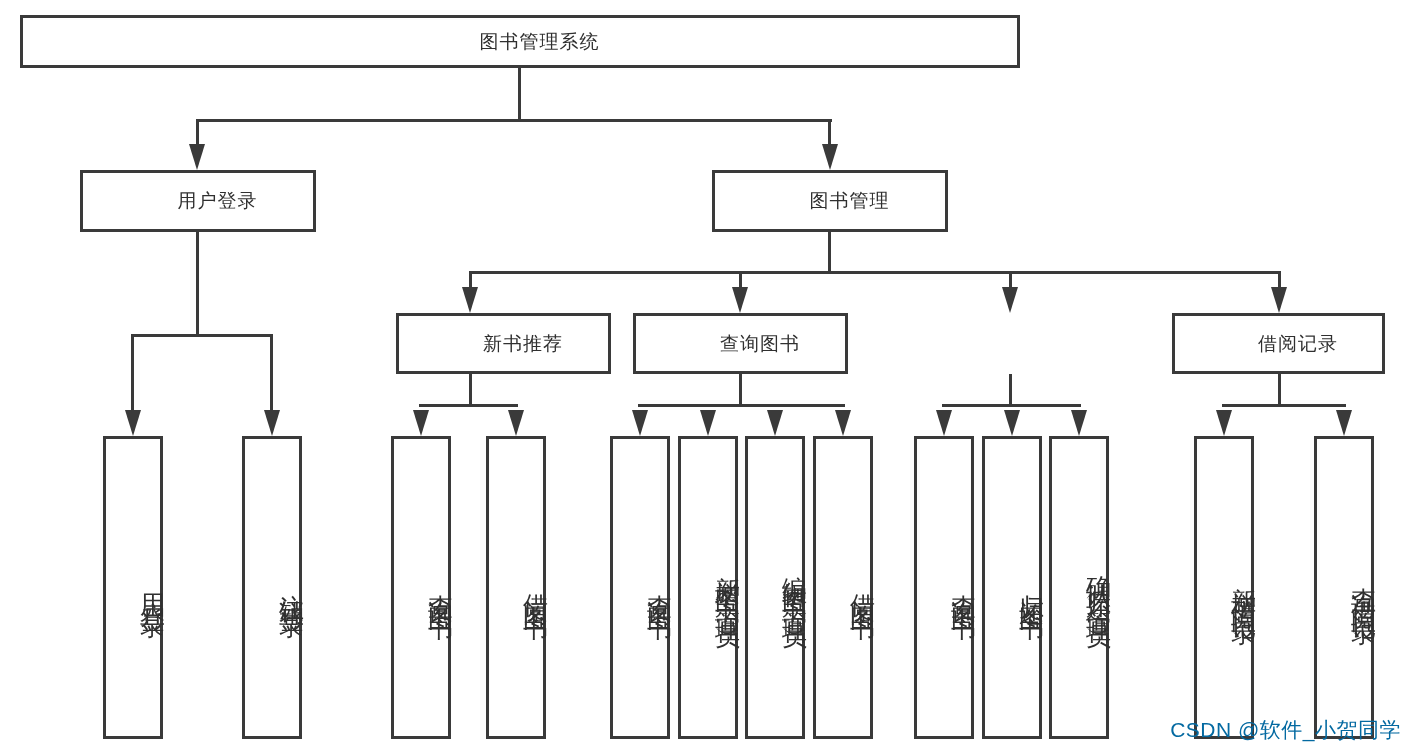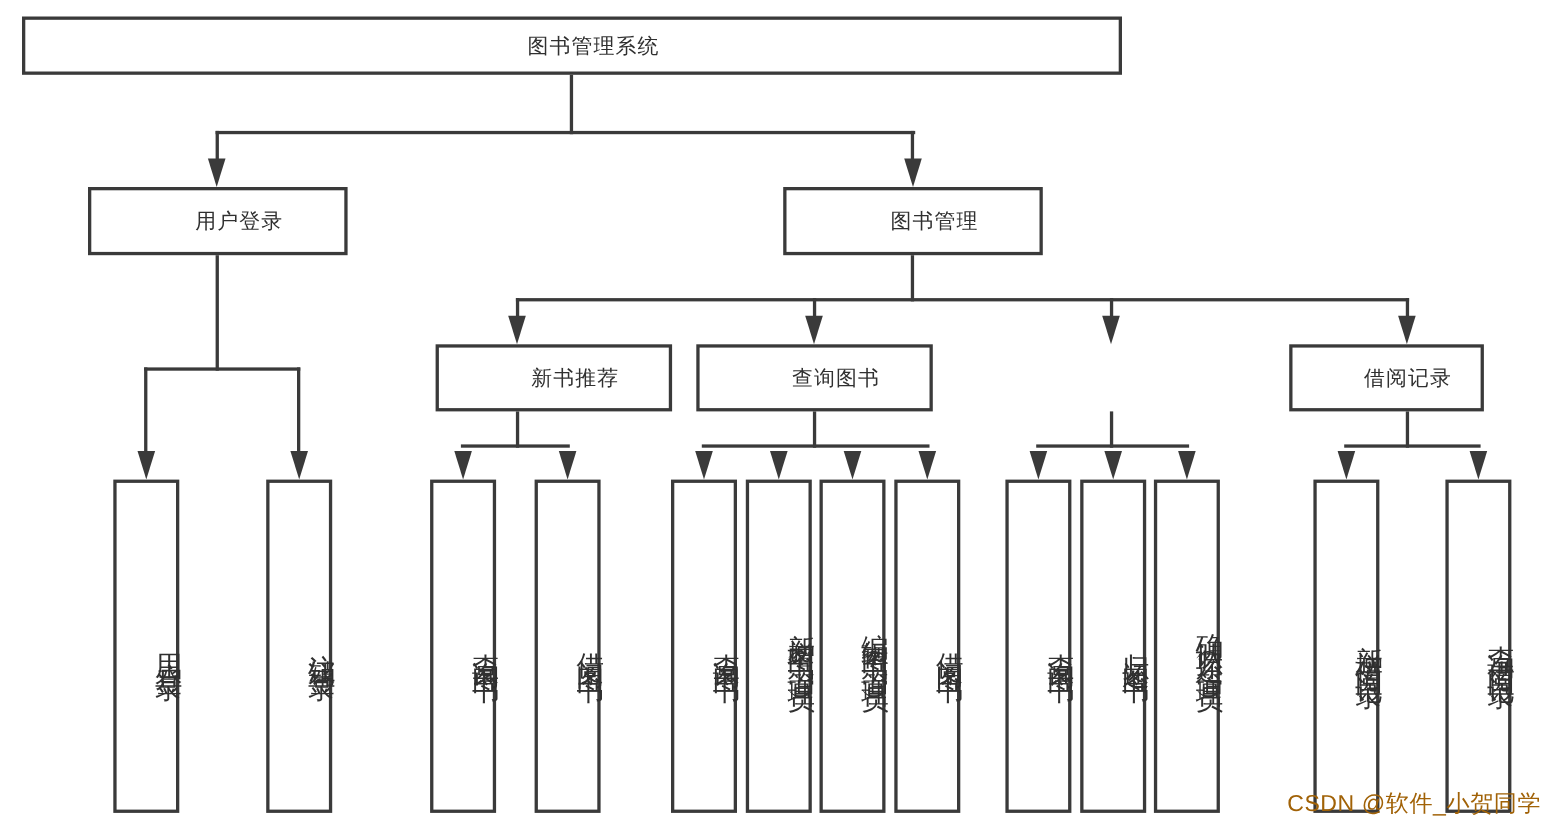--- a/index.html
+++ b/index.html
@@ -43,21 +43,21 @@
     width: 0;
     height: 0;
     border-left: 8px solid transparent;
     border-right: 8px solid transparent;
     border-top: 26px solid #3a3a3a;
   }
   .watermark {
     position: absolute;
     right: 4px;
     bottom: 3px;
-    color: #a16207;
+    color: #0369a1;
     font-size: 21px;
     letter-spacing: 0.5px;
     z-index: 10;
     white-space: nowrap;
   }
 </style>
 </head>
 <body>
 
 <div id="canvas">
@@ -87,21 +87,21 @@
   <div class="vline" style="left:739px; top:271px; height:21px;"></div>
   <div class="vline" style="left:1009px; top:271px; height:21px;"></div>
   <div class="vline" style="left:1278px; top:271px; height:21px;"></div>
   <div class="arrow" style="left:462px; top:287px;"></div>
   <div class="arrow" style="left:732px; top:287px;"></div>
   <div class="arrow" style="left:1002px; top:287px;"></div>
   <div class="arrow" style="left:1271px; top:287px;"></div>
 
   <div class="box" style="left:363px; top:313px; width:215px; height:61px;margin-left:33px;">新书推荐</div>
   <div class="box" style="left:633px; top:313px; width:215px; height:61px;">查询图书</div>
-  <div class="box" style="left:1172px; top:313px; width:177px; height:61px;">借阅记录</div>
+  <div class="box" style="left:1172px; top:313px; width:213px; height:61px;">借阅记录</div>
 
   <div class="vline" style="left:469px; top:374px; height:33px;"></div>
   <div class="hline" style="left:419px; top:404px; width:99px;"></div>
   <div class="arrow" style="left:413px; top:410px;"></div>
   <div class="arrow" style="left:508px; top:410px;"></div>
 
   <div class="vline" style="left:739px; top:374px; height:33px;"></div>
   <div class="hline" style="left:638px; top:404px; width:207px;"></div>
   <div class="arrow" style="left:632px; top:410px;"></div>
   <div class="arrow" style="left:700px; top:410px;"></div>

